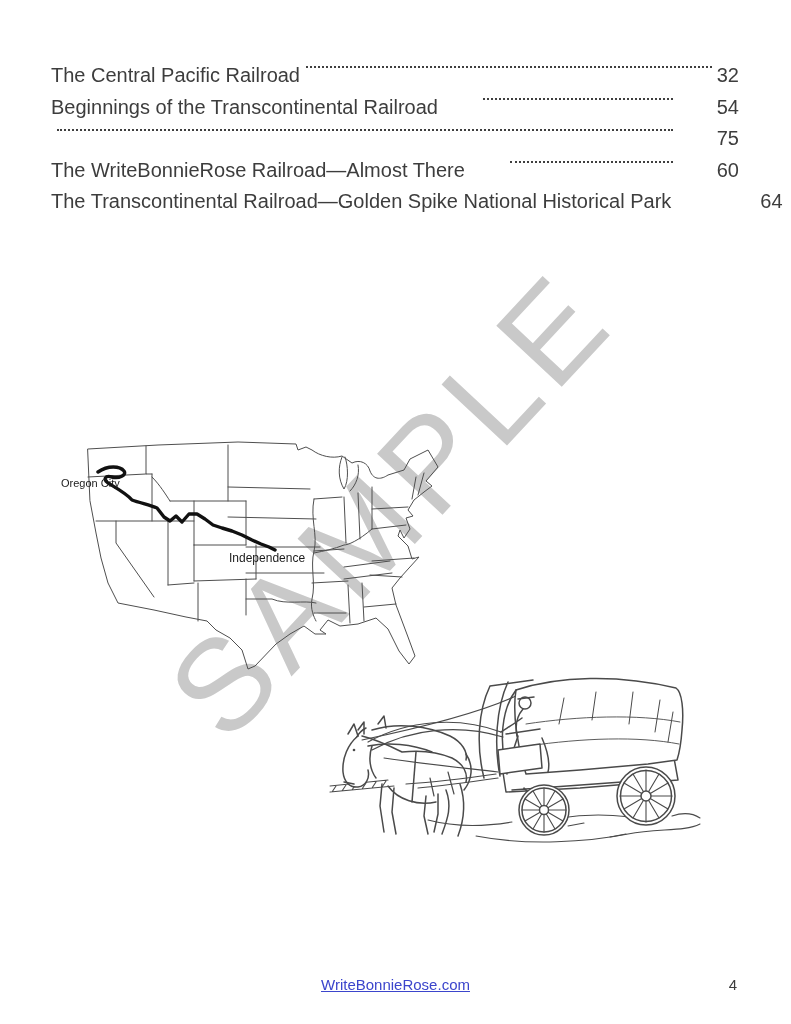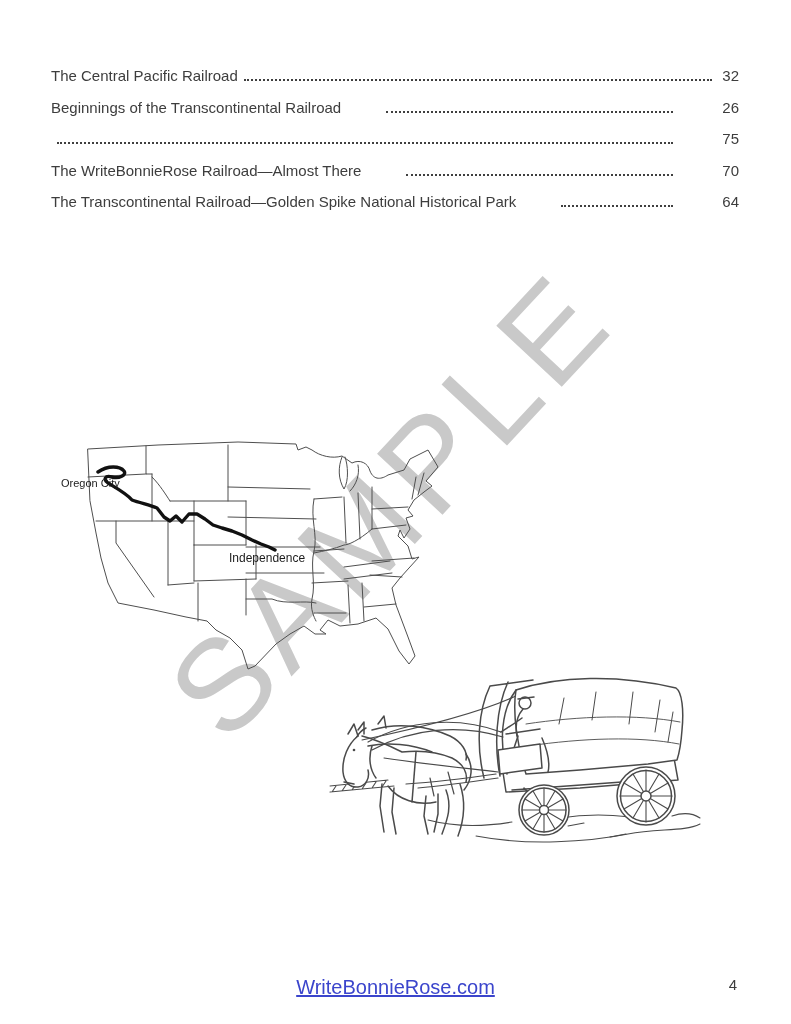--- a/index.html
+++ b/index.html
@@ -4,72 +4,72 @@
 <style>
   html,body{margin:0;padding:0;}
   body{
     width:791px;height:1024px;background:#ffffff;position:relative;overflow:hidden;
     font-family:"Liberation Sans","DejaVu Sans",sans-serif;color:#3d3d3d;
   }
   .page{position:absolute;inset:0;background:#fff;}
 
   
   .toc{position:absolute;left:51px;right:52px;top:66px;}
-  .toc-row{display:flex;align-items:flex-end;line-height:19px;font-size:15px;}
+  .toc-row{display:flex;align-items:flex-start;line-height:19px;font-size:20px;}
   .toc-row + .toc-row{margin-top:12.6px;gap:39px;}
   .toc-title{white-space:nowrap;color:#3d3d3d;}
   .toc-leader{flex:1 1 auto;height:0;border-bottom:2.2px dotted #3f3f3f;margin:0 5px 4px 6px;}
   .toc-page{min-width:22px;text-align:right;color:#3d3d3d;}
 
   
   .watermark{
     position:absolute;left:390px;top:505px;
     transform:translate(-50%,-50%) rotate(-47deg);
     font-size:130px;letter-spacing:8px;color:#c9c9c9;font-weight:400;
     white-space:nowrap;z-index:1;pointer-events:none;
   }
 
   
   .map-svg{position:absolute;left:58px;top:437px;width:404px;height:243px;z-index:2;}
   .wagon-svg{position:absolute;left:328px;top:666px;width:376px;height:182px;z-index:2;}
   .map-label{font-family:"Liberation Sans",sans-serif;fill:#1c1c1c;}
 
   
   .footer-link{
-    position:absolute;left:0;right:0;top:976px;text-align:center;font-size:20px;z-index:3;
+    position:absolute;left:0;right:0;top:976px;text-align:center;font-size:15px;z-index:3;
   }
   .footer-link a{color:#3b45cc;text-decoration:underline;cursor:pointer;}
   .page-number{position:absolute;right:54px;top:976px;font-size:15px;color:#3d3d3d;z-index:3;}
 </style>
 </head>
 <body>
 
 <div class="page">
 
   <div class="watermark">SAMPLE</div>
 
   <div class="toc">
     <div class="toc-row">
       <span class="toc-title">The Central Pacific Railroad</span>
       <span class="toc-leader"></span>
       <span class="toc-page">32</span>
     </div>
     <div class="toc-row">
       <span class="toc-title">Beginnings of the Transcontinental Railroad</span>
       <span class="toc-leader"></span>
-      <span class="toc-page">26</span>
+      <span class="toc-page">54</span>
     </div>
     <div class="toc-row">
       <span class="toc-leader"></span>
       <span class="toc-page">75</span>
     </div>
     <div class="toc-row">
       <span class="toc-title">The WriteBonnieRose Railroad—Almost There</span>
       <span class="toc-leader"></span>
-      <span class="toc-page">70</span>
+      <span class="toc-page">60</span>
     </div>
     <div class="toc-row">
       <span class="toc-title">The Transcontinental Railroad—Golden Spike National Historical Park</span>
       <span class="toc-leader"></span>
       <span class="toc-page">64</span>
     </div>
   </div>
 
   <svg class="map-svg" viewBox="0 0 404 243">
     <g fill="none" stroke="#4f4f4f" stroke-width="1" stroke-linejoin="round" stroke-linecap="round">

